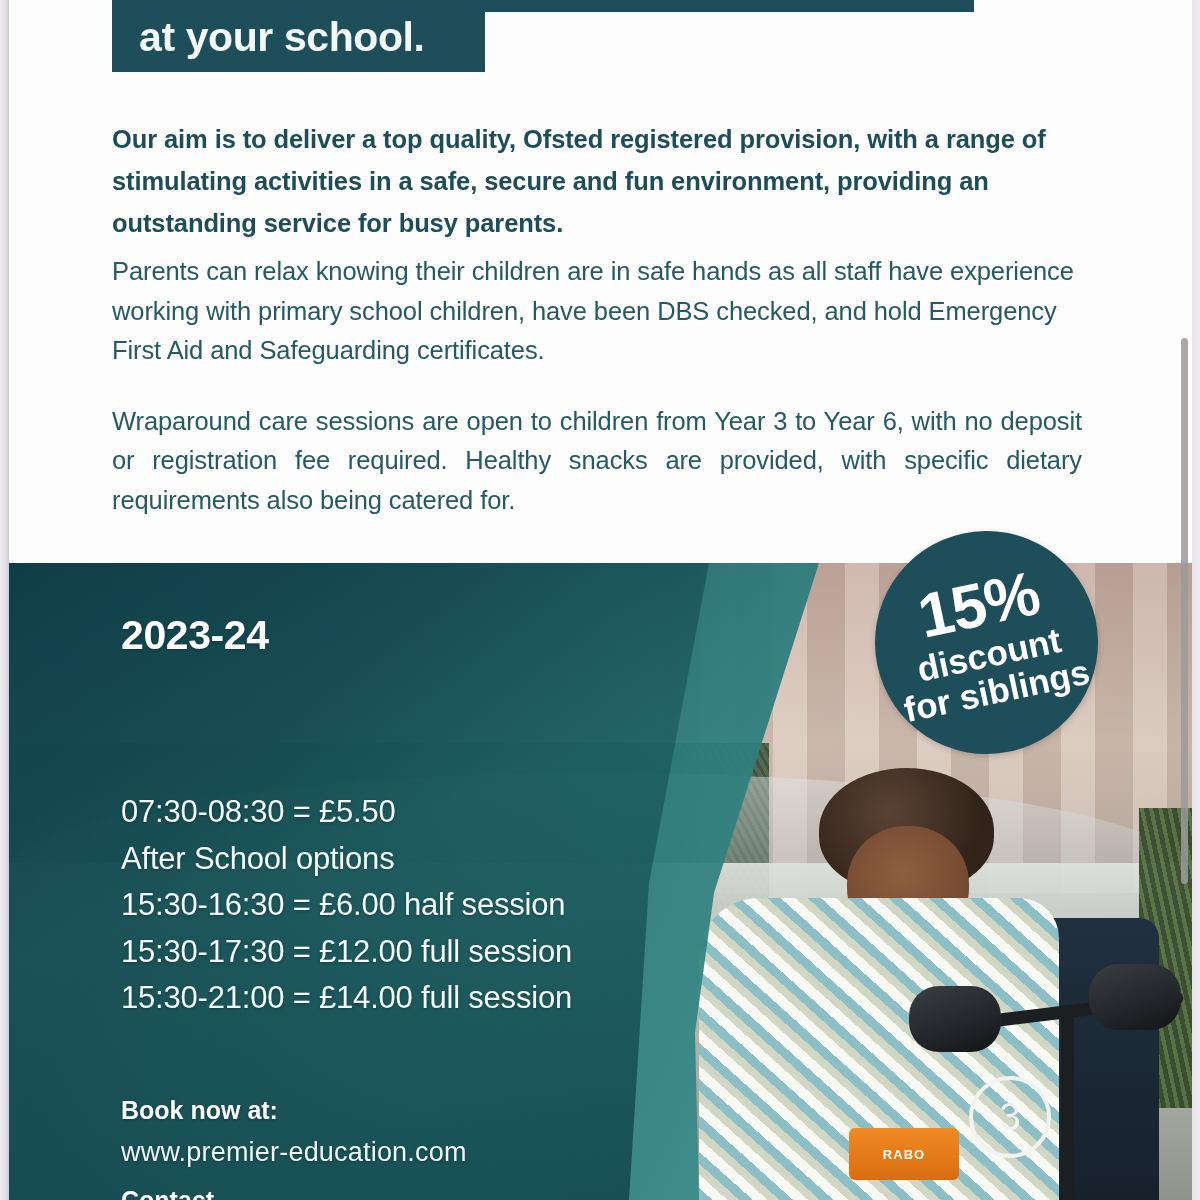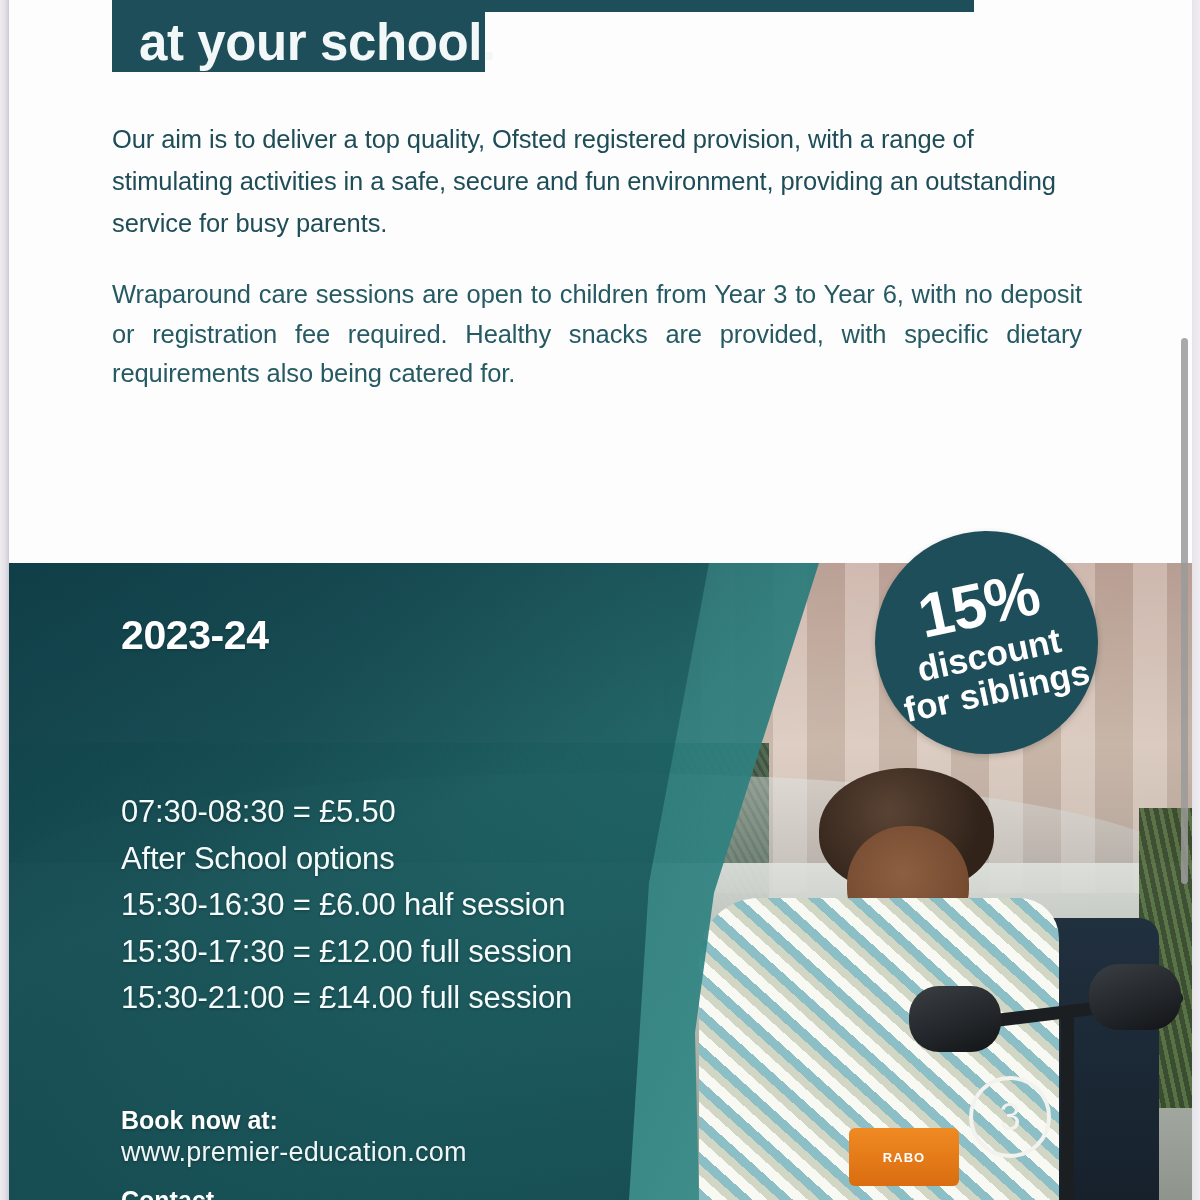--- a/index.html
+++ b/index.html
@@ -33,28 +33,28 @@
   .hero-bar-top{
     position:absolute;left:103px;top:0;width:862px;height:12px;
     background:#1f4e5b;
   }
   .hero-bar-main{
     position:absolute;left:103px;top:10px;width:373px;height:62px;
     background:#1f4e5b;
   }
   .hero-text{
     position:absolute;left:130px;top:16px;
-    font-size:51px;font-weight:bold;color:#f2f7f7;
+    font-size:41px;font-weight:bold;color:#f2f7f7;
     letter-spacing:-0.4px;line-height:1.05;white-space:nowrap;
   }
 
   
   .copy{position:absolute;left:103px;top:118px;width:970px;}
   .p-lead{
-    font-size:25.5px;font-weight:normal;color:#1e4d58;
+    font-size:25.5px;font-weight:bold;color:#1e4d58;
     line-height:42px;letter-spacing:-0.1px;margin:0 0 8px 0;
   }
   .p-body{
     font-size:25.5px;font-weight:400;color:#265a63;
     line-height:39.5px;letter-spacing:-0.1px;margin:0 0 26px 0;
   }
   .p-justify{text-align:justify;margin-top:31px;}
 
   
   .panel{
@@ -149,21 +149,21 @@
   }
   .child .stem{
     position:absolute;left:392px;top:246px;width:13px;height:186px;background:#1c1f22;
   }
   .child .num-circle{
     position:absolute;left:300px;top:308px;width:74px;height:74px;border-radius:50%;
     border:4px solid #f2f2ee;color:#f2f2ee;
     font-size:38px;display:flex;align-items:center;justify-content:center;
   }
   .child .orange{
-    position:absolute;left:180px;top:360px;width:110px;height:58px;border-radius:6px;
+    position:absolute;left:180px;top:360px;width:110px;height:52px;border-radius:6px;
     background:linear-gradient(180deg,#f08a22,#d96d10);
     color:#fff;font-size:13px;font-weight:bold;
     display:flex;align-items:center;justify-content:center;letter-spacing:1px;
   }
   .child .plant{
     position:absolute;left:470px;top:40px;width:60px;height:300px;
     background:repeating-linear-gradient(78deg,#4e6b3a 0 4px, #2f4224 4px 9px);
     opacity:.9;
   }
 
@@ -175,21 +175,20 @@
   }
   .sessions{
     position:absolute;left:112px;top:226px;
     font-size:31px;color:#f4fbfb;line-height:46.5px;
     letter-spacing:-0.2px;text-shadow:0 1px 3px rgba(0,0,0,.3);
   }
   .booknow{
     position:absolute;left:112px;top:533px;
     font-size:25px;font-weight:bold;color:#ffffff;
     text-shadow:0 1px 3px rgba(0,0,0,.3);
-    margin-top:10px;
   }
   .booklink{
     position:absolute;left:112px;top:574px;
     font-size:27px;color:#eef6f6;letter-spacing:.2px;
     text-shadow:0 1px 3px rgba(0,0,0,.3);
   }
   .contact-cut{
     position:absolute;left:112px;top:1186px;
     font-size:25px;font-weight:bold;color:#ffffff;
     overflow:hidden;height:14px;
@@ -229,20 +228,21 @@
   <div class="gutter-right"></div>
 
   <div class="sheet">
 
     <div class="hero-bar-top"></div>
     <div class="hero-bar-main"></div>
     <div class="hero-text">at your school.</div>
 
     <div class="copy">
       <p class="p-lead">Our aim is to deliver a top quality, Ofsted registered provision, with a range of stimulating activities in a safe, secure and fun environment, providing an outstanding service for busy parents.</p>
+      <p class="p-body">Parents can relax knowing their children are in safe hands as all staff have experience working with primary school children, have been DBS checked, and hold Emergency First Aid and Safeguarding certificates.</p>
       <p class="p-body p-justify">Wraparound care sessions are open to children from Year 3 to Year 6, with no deposit or registration fee required. Healthy snacks are provided, with specific dietary requirements also being catered for.</p>
     </div>
 
     <div class="panel">
 
       <div class="photo">
         <div class="photo-building"></div>
         <div class="photo-hedge"></div>
         <div class="photo-canopy"></div>
         <div class="photo-wall"></div>

